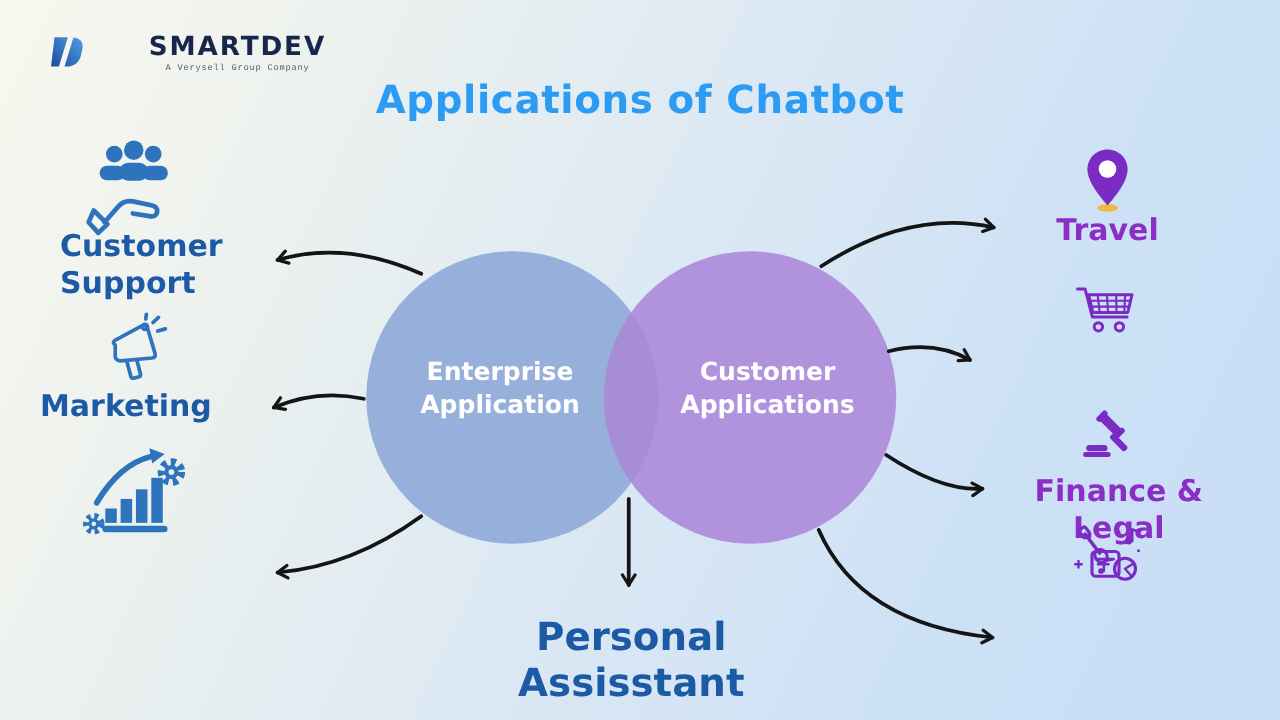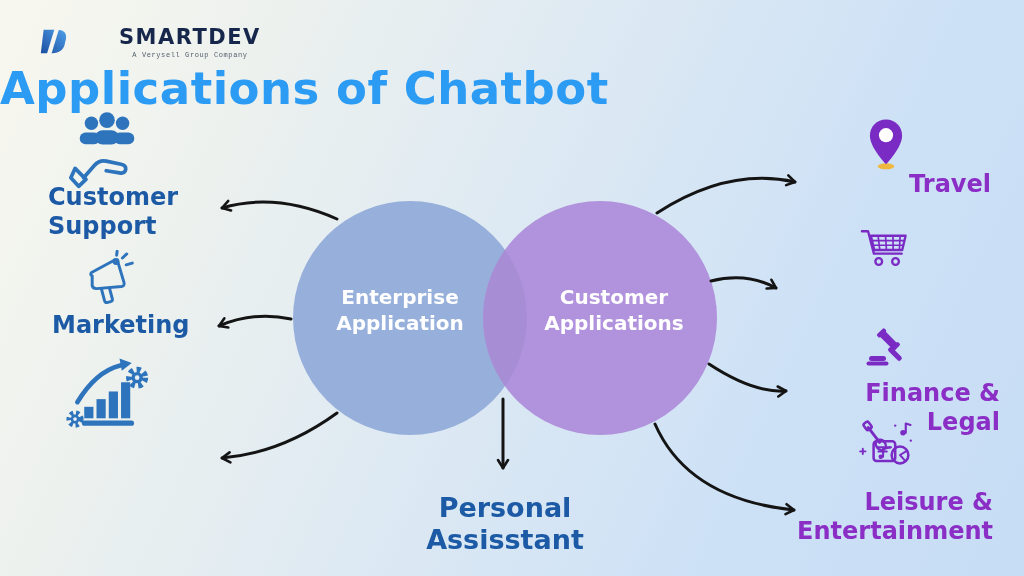--- a/index.html
+++ b/index.html
@@ -8,40 +8,40 @@
     position:relative;width:1024px;height:576px;overflow:hidden;
     background:linear-gradient(115deg,#f8f7ef 0%,#eef2ee 20%,#dde9f3 48%,#cde1f6 75%,#c7ddf5 100%);
   }
   
   .logo{position:absolute;left:36px;top:27px;display:flex;align-items:flex-start;gap:41px;}
   .logo-text{margin-left:8px;}
   .logo-name{font-size:21px;font-weight:bold;color:#16274b;letter-spacing:1.5px;line-height:1;}
   .logo-tagline{font-size:7px;color:#55606e;letter-spacing:.6px;margin-top:3px;text-align:center;font-family:Liberation Mono, monospace;}
   
   .title{
-    position:absolute;left:0;top:62px;width:100%;
-    font-size:45px;font-weight:800;letter-spacing:.5px;
+    position:absolute;left:0;top:62px;width:100%;text-align:center;
+    font-size:31px;font-weight:800;letter-spacing:.5px;
     color:var(--color-title,#2b9bf3);
   }
   
   .venn-svg,.arrows-svg{position:absolute;left:0;top:0;width:1024px;height:576px;}
   .venn-svg{z-index:1;}
   .arrows-svg{z-index:3;pointer-events:none;}
   .arrow{fill:none;stroke:var(--color-arrow,#141414);stroke-width:3;stroke-linecap:round;}
   #arrowhead path{stroke:var(--color-arrow,#141414);fill:none;stroke-width:2.6;stroke-linecap:round;stroke-linejoin:round;}
   
   .circle-label{
     position:absolute;z-index:2;width:212px;text-align:center;color:#ffffff;
     font-size:20px;font-weight:bold;line-height:1.32;white-space:pre-line;
   }
   
   .side-label{position:absolute;z-index:2;font-weight:bold;font-size:24px;line-height:1.2;white-space:pre-line;}
   .label-left{color:var(--color-left-label,#1c5aa6);text-align:left;}
-  .label-right{color:var(--color-right-label,#8a2ec6);text-align:right;width:210px;}
-  .label-bottom{color:var(--color-left-label,#1c5aa6);text-align:center;width:220px;font-size:27px;}
+  .label-right{color:var(--color-right-label,#8a2ec6);text-align:center;width:210px;}
+  .label-bottom{color:var(--color-left-label,#1c5aa6);text-align:center;width:220px;font-size:31px;}
   
   .icon{position:absolute;z-index:2;}
   .bfill{fill:var(--color-icon-blue,#2e74bc);}
   .bstroke{stroke:var(--color-icon-blue,#2e74bc);fill:none;stroke-width:2.4;stroke-linecap:round;stroke-linejoin:round;}
   .pfill{fill:var(--color-icon-purple,#7a2bc4);}
   .pstroke{stroke:var(--color-icon-purple,#7a2bc4);fill:none;stroke-width:2.1;stroke-linecap:round;stroke-linejoin:round;}
   .gear{stroke:var(--color-icon-blue,#2e74bc);fill:none;}
 </style>
 </head>
 <body>
@@ -108,21 +108,21 @@
 Support</div>
 
   <svg class="icon" style="left:76px;top:250px;" width="62" height="58" viewBox="0 0 50 47">
     <path class="bstroke" d="M13,21 Q11,20 12.5,18.2 L30.5,8.5 Q33,7.3 33.9,10 L38.8,26.5 Q39.5,29.2 36.8,29.5 L16.5,31.3 Q13.8,31.4 13,29 Z"></path>
     <path class="bstroke" d="M20.5,31.6 L23,41 Q23.5,43 25.5,42.5 L28,41.8 Q29.8,41.3 29.3,39.5 L27,30.8"></path>
     <path class="bstroke" d="M37.5,6.5 L41,3.2"></path>
     <path class="bstroke" d="M40.5,12 L45.5,10.6"></path>
     <path class="bstroke" d="M32.8,4.2 L33.2,1"></path>
     <circle class="bstroke" cx="32.3" cy="9.3" r="1.6"></circle>
   </svg>
-  <div class="side-label label-left" style="left:52px;top:311px;">Marketing</div>
+  <div class="side-label label-left" style="left:32px;top:311px;">Marketing</div>
 
   <svg class="icon" style="left:62px;top:356px;" width="92" height="74" viewBox="0 0 60 48">
     <rect class="bfill" x="13" y="42" width="34" height="3.4" rx="1.7"></rect>
     <rect class="bfill" x="14.5" y="33" width="6" height="7.5"></rect>
     <rect class="bfill" x="22.5" y="28" width="6" height="12.5"></rect>
     <rect class="bfill" x="30.5" y="23" width="6" height="17.5"></rect>
     <rect class="bfill" x="38.5" y="17" width="6" height="23.5"></rect>
     <path class="bstroke" style="stroke-width:3;" d="M10,30 Q22,10 38,6"></path>
     <path class="bfill" d="M37.5,1.5 L45.5,4.5 L39,9.5 Z"></path>
     <circle class="gear" cx="49" cy="14" r="5.2" stroke-width="4" stroke-dasharray="2.6 2.2"></circle>
@@ -170,19 +170,17 @@
     <path class="pstroke" style="stroke-width:1.7;" d="M23.4,31.5 L23.4,24.8 L29.3,23.8"></path>
     <path class="pstroke" style="stroke-width:2.4;" d="M11,7 L20.5,19.5"></path>
     <rect class="pstroke" x="8" y="2.5" width="5" height="6.5" rx="1.5" transform="rotate(-37 10.5 5.75)"></rect>
     <ellipse class="pstroke" cx="21.5" cy="21.5" rx="4.6" ry="3.8" transform="rotate(50 21.5 21.5)"></ellipse>
     <circle class="pfill" cx="40" cy="11.5" r="2.3"></circle>
     <path class="pstroke" style="stroke-width:1.8;" d="M42.3,11.5 L42.3,3.8 L46.3,5"></path>
     <path class="pstroke" style="stroke-width:1.6;" d="M6.5,24.8 L6.5,29.2 M4.3,27 L8.7,27"></path>
     <circle class="pfill" cx="33.5" cy="5.5" r="1"></circle>
     <circle class="pfill" cx="46.5" cy="18" r="1"></circle>
   </svg>
-  <div class="side-label label-right" style="left:783px;top:488px;">Leisure &amp;
-Entertainment</div>
 
   <div class="side-label label-bottom" style="left:395px;top:492px;">Personal
 Assisstant</div>
 
 </div>
 
 </body></html>

